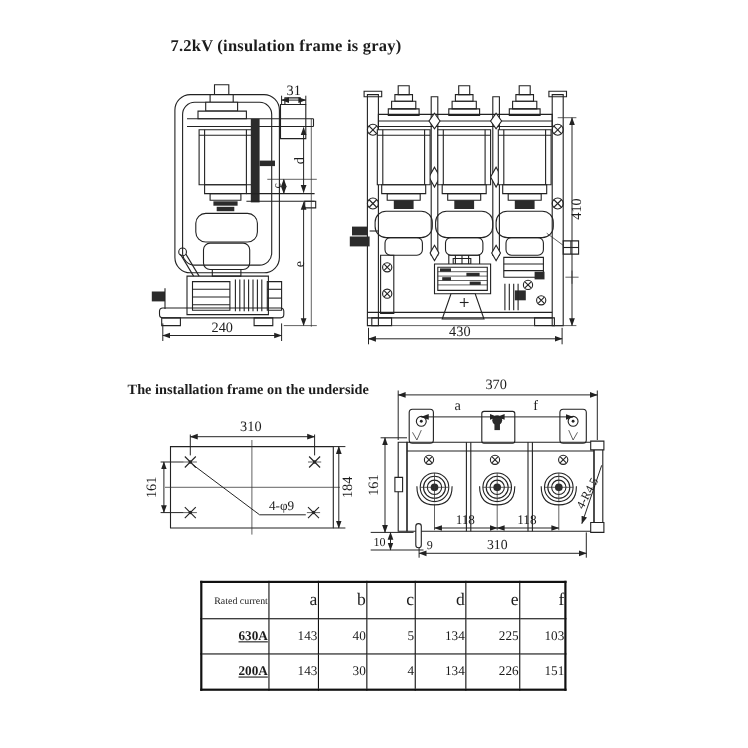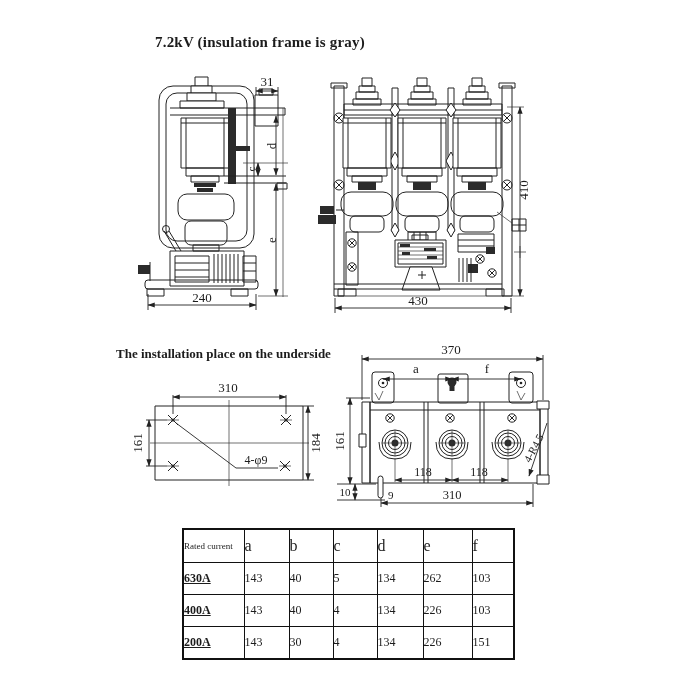--- a/index.html
+++ b/index.html
@@ -13,33 +13,33 @@
   .ln{stroke:#222;fill:none;stroke-width:1;}
   .thin{stroke:#333;fill:none;stroke-width:.7;}
   .dim{stroke:#222;fill:none;stroke-width:.9;}
   .dark{fill:#2b2b2b;stroke:none;}
   .wht{fill:#ffffff;stroke:#222;stroke-width:1;}
   text{font-family:"Liberation Serif",serif;fill:#1c1c1c;}
   .dimtxt{font-size:13px;}
   .dimtxt-s{font-size:11px;}
   
   #dimtable{left:182px;top:528px;border-collapse:collapse;table-layout:fixed;width:331px;}
-  #dimtable td{border:1.6px solid #111;text-align:left;vertical-align:middle;padding:0;
+  #dimtable td{border:1.6px solid #111;text-align:right;vertical-align:middle;padding:0;
                font-size:12px;height:31px;}
   #dimtable tr.hd td{height:32px;}
   #dimtable td.rc{font-size:9px;letter-spacing:0;}
   #dimtable td.hl{font-size:16px;}
   #dimtable td.lab{font-weight:600;text-decoration:underline;}
   #dimtable{border:2.4px solid #111;}
 </style>
 </head>
 <body>
 
 <div class="abs" id="title">7.2kV (insulation frame is gray)</div>
-<div class="abs" id="caption">The installation place on the underside</div>
+<div class="abs" id="caption">The installation frame on the underside</div>
 
 <svg width="680" height="680" viewBox="0 0 680 680">
   <defs>
     <marker id="ar" markerWidth="9" markerHeight="8" refX="7.5" refY="3.5" orient="auto-start-reverse">
       <path d="M0,0.6 L8,3.5 L0,6.4 Z" fill="#222"></path>
     </marker>
     <g id="boltplus">
       <circle r="5" class="ln"></circle>
       <line x1="-3.4" y1="-3.4" x2="3.4" y2="3.4" class="ln"></line>
       <line x1="-3.4" y1="3.4" x2="3.4" y2="-3.4" class="ln"></line>
@@ -360,30 +360,21 @@
       <td class="hl">d</td>
       <td class="hl">e</td>
       <td class="hl">f</td>
     </tr>
     <tr>
       <td class="lab">630A</td>
       <td>143</td>
       <td>40</td>
       <td>5</td>
       <td>134</td>
-      <td>262</td>
-      <td>103</td>
-    </tr>
-    <tr>
-      <td class="lab">400A</td>
-      <td>143</td>
-      <td>40</td>
-      <td>4</td>
-      <td>134</td>
-      <td>226</td>
+      <td>225</td>
       <td>103</td>
     </tr>
     <tr>
       <td class="lab">200A</td>
       <td>143</td>
       <td>30</td>
       <td>4</td>
       <td>134</td>
       <td>226</td>
       <td>151</td>

